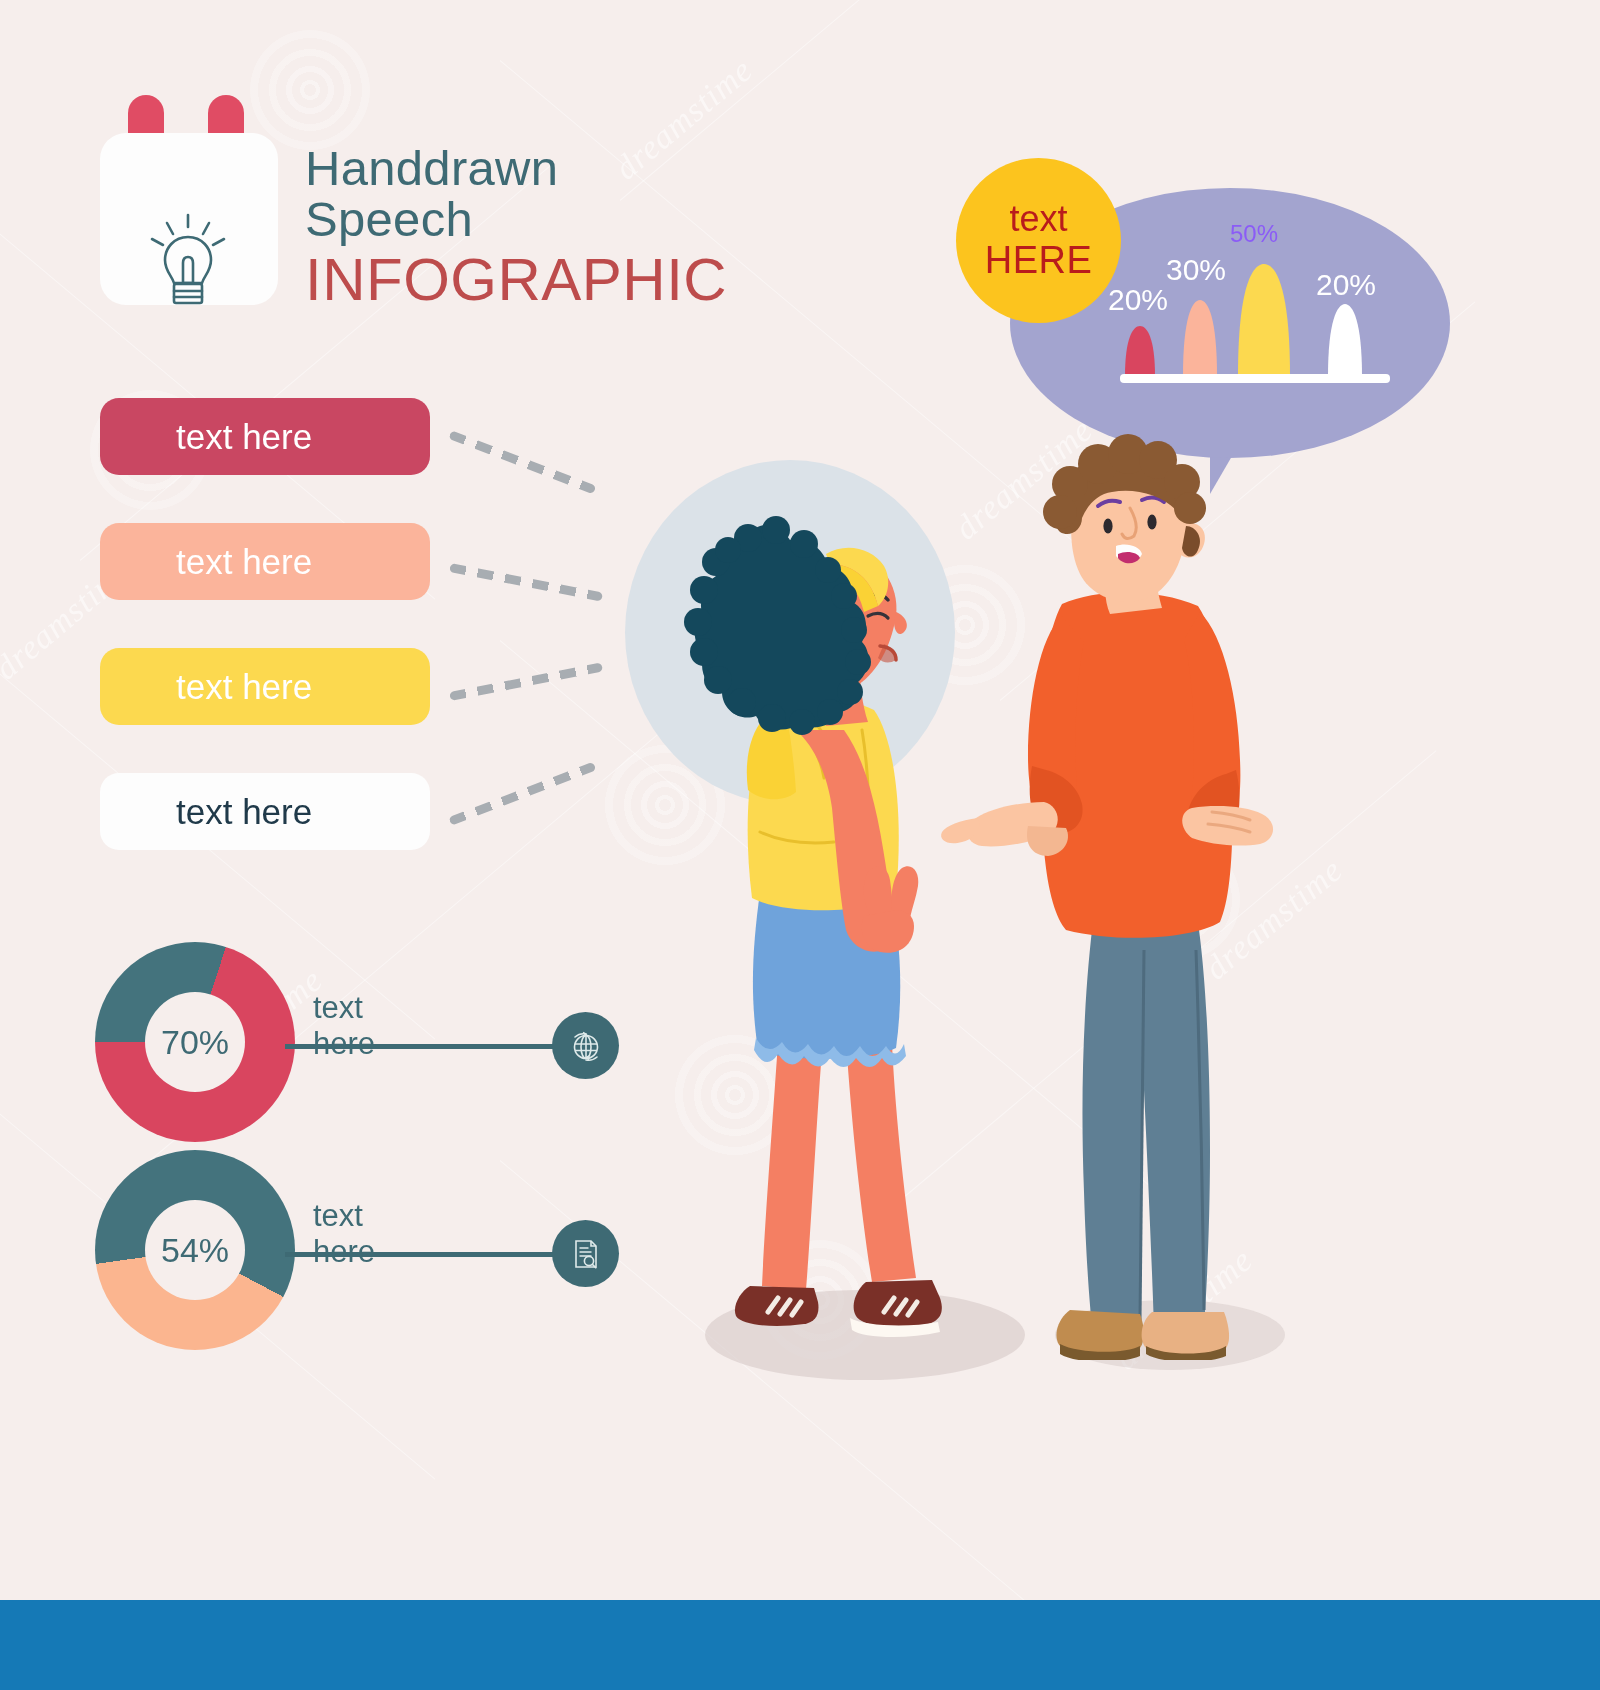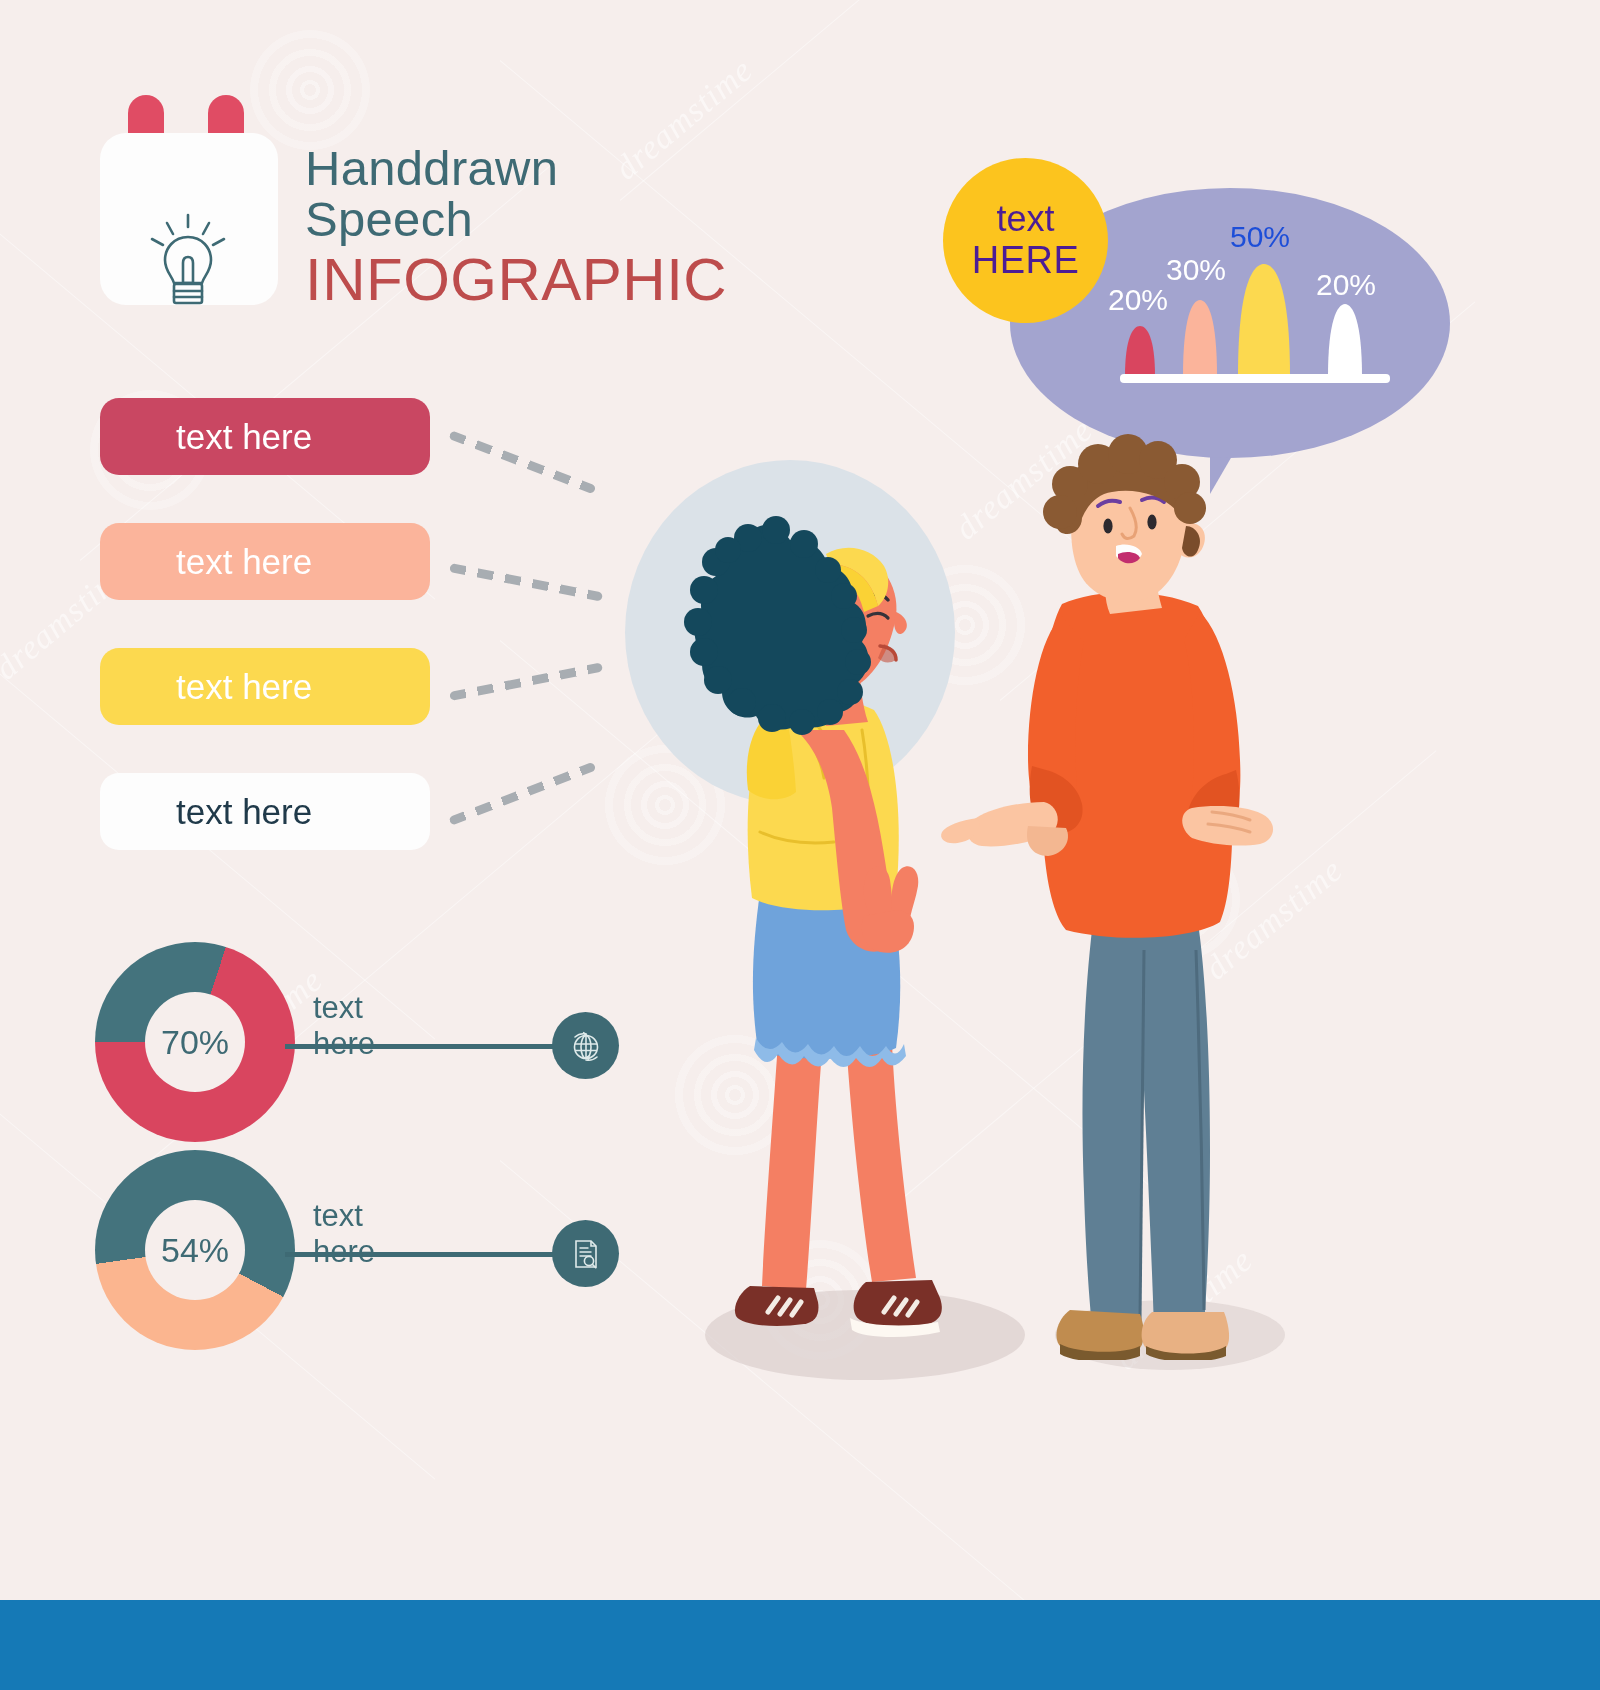--- a/index.html
+++ b/index.html
@@ -134,26 +134,26 @@
   .bubble-tail {
     position:absolute; left:270px; top:262px;
     width:0;height:0;
     border-left:36px solid #a3a4cf;
     border-right:18px solid transparent;
     border-top:12px solid #a3a4cf;
     border-bottom:62px solid transparent;
   }
   .bubble-chart { position:absolute; left:0; top:0; }
   .yellow-circle {
-    position:absolute; left:3px; top:0;
+    position:absolute; left:16px; top:0;
     width:165px; height:165px; border-radius:50%;
     background:#fcc41e;
     display:flex; flex-direction:column;
     align-items:center; justify-content:center;
-    color:#4c1d95; line-height:1.12;
+    color:#b91c1c; line-height:1.12;
   }
   .yc-l1 { font-size:36px; }
   .yc-l2 { font-size:38px; letter-spacing:.5px; }
 
   
   #chars { position:absolute; left:600px; top:430px; }
   .halo {
     position:absolute; left:25px; top:30px;
     width:330px; height:345px; border-radius:50%;
     background:#dbe2e8;
@@ -322,21 +322,21 @@
       <path d="M185 218 C185 180 193 168 200 168 C207 168 215 180 215 218 Z" fill="#d9455f"></path>
       <path d="M243 218 C243 160 252 142 260 142 C268 142 277 160 277 218 Z" fill="#fbb49b"></path>
       <path d="M298 218 C298 130 312 106 324 106 C336 106 350 130 350 218 Z" fill="#fcd94f"></path>
       <path d="M388 218 C388 164 397 146 405 146 C413 146 422 164 422 218 Z" fill="#ffffff"></path>
 
       <rect x="180" y="216" width="270" height="9" rx="4" fill="#ffffff"></rect>
     </svg>
 
     <div style="position:absolute;left:168px;top:125px;font-size:30px;color:#fff">20%</div>
     <div style="position:absolute;left:226px;top:95px;font-size:30px;color:#fff">30%</div>
-    <div style="position:absolute;left:290px;top:62px;font-size:30px;color:#1d4ed8">50%</div>
+    <div style="position:absolute;left:290px;top:62px;font-size:24px;color:#8b5cf6">50%</div>
     <div style="position:absolute;left:376px;top:110px;font-size:30px;color:#fff">20%</div>
 
     <div class="yellow-circle">
       <span class="yc-l1">text</span>
       <span class="yc-l2">HERE</span>
     </div>
   </div>
 
   <div class="floor-shadow"></div>
   <div class="floor-shadow2"></div>

